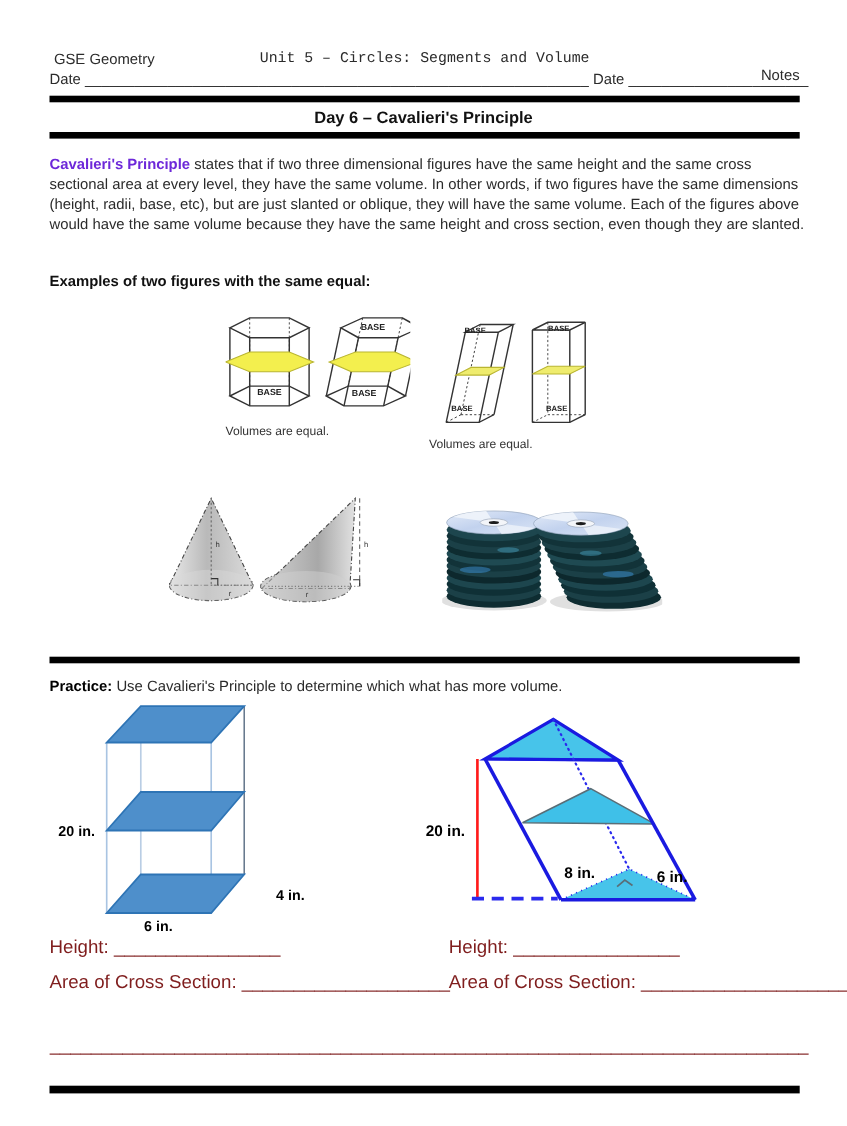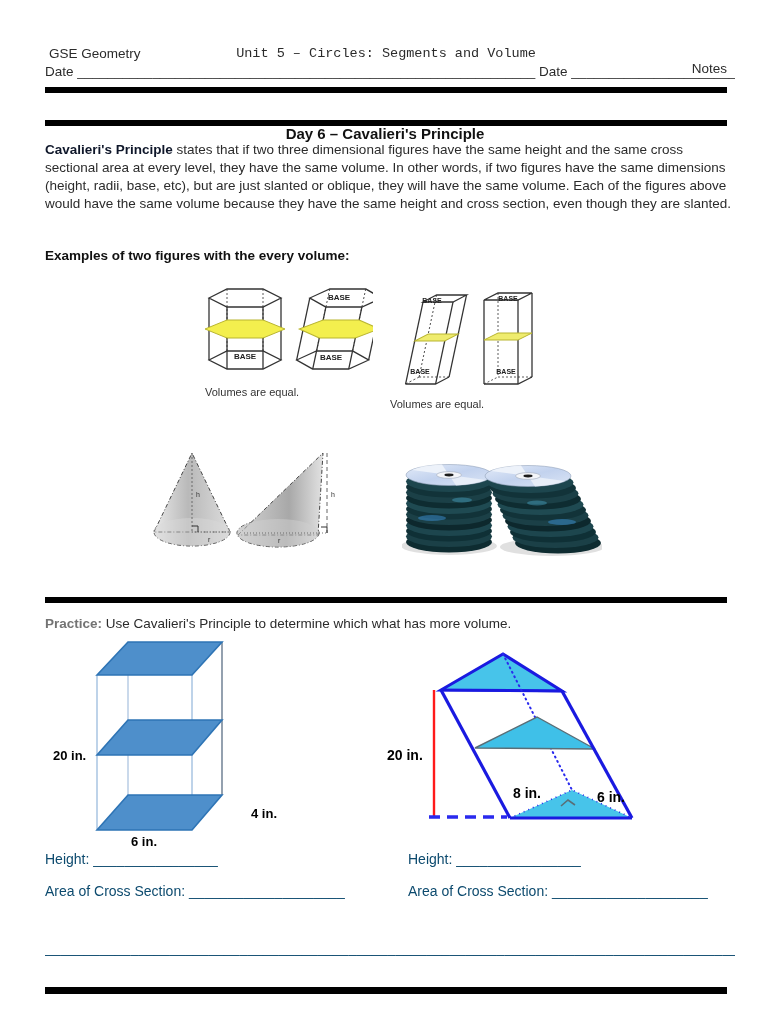--- a/index.html
+++ b/index.html
@@ -8,28 +8,28 @@
   .page {
     position:relative; width:770px; height:1024px; background:#fff;
     overflow:hidden; margin:0 auto;
   }
   .rule { position:absolute; left:45px; width:682px; height:6px; background:#000; }
   .hdr-line { position:absolute; left:45px; top:46px; width:682px; font-size:13.5px; color:#2b2b2b; }
   .hdr-left { position:absolute; left:4px; top:0; }
   .hdr-center { position:absolute; left:50%; top:0; transform:translateX(-50%); white-space:nowrap;font-family:Liberation Mono, monospace; }
   .hdr-right { position:absolute; right:0; top:15px; }
   .name-date { position:absolute; left:45px; top:64px; width:690px; font-size:13.5px; color:#2b2b2b; white-space:nowrap; overflow:hidden; }
-  .page-title { position:absolute; left:0; top:99px; width:770px; text-align:center; font-size:15px; font-weight:bold; color:#111;margin-top:26px; }
+  .page-title { position:absolute; left:0; top:99px; width:770px; text-align:center; font-size:15px; font-weight:bold; color:#111; }
   .intro { position:absolute; left:45px; top:141px; width:692px; font-size:13.5px; line-height:18px; color:#2b2b2b; }
-  .intro b { color:#0f172a; }
+  .intro b { color:#6d28d9; }
   .examples-heading { position:absolute; left:45px; top:248px; font-size:13.5px; font-weight:bold; color:#111; }
   .fig-caption { position:absolute; font-size:11px; color:#333; }
   .practice-line { position:absolute; left:45px; top:616px; font-size:13.5px; color:#2b2b2b; }
-  .practice-line b { color:#737373; }
-  .blank-row { position:absolute; font-size:14px; color:#0c4a6e; white-space:nowrap; }
+  .practice-line b { color:#000000; }
+  .blank-row { position:absolute; font-size:17px; color:#7f1d1d; white-space:nowrap; }
   .svg-fig { position:absolute; }
   svg text { font-family:"Liberation Sans", sans-serif; }
   .base-lbl { font-size:8px; font-weight:bold; fill:#222; }
   .dim-lbl  { font-size:13px; font-weight:bold; fill:#000; }
   .dim-lbl-lg { font-size:14px; font-weight:bold; fill:#000; }
   .tiny-lbl { font-size:7px; fill:#333; }
 </style>
 </head>
 <body>
 
@@ -48,21 +48,21 @@
   </div>
 
   <div class="rule" style="top:87px;"></div>
   <div class="page-title">Day 6 – Cavalieri's Principle</div>
   <div class="rule" style="top:120px;"></div>
 
   <div class="intro">
     <b>Cavalieri's Principle</b><span> states that if two three dimensional figures have the same height and the same cross sectional area at every level, they have the same volume.  In other words, if two figures have the same dimensions (height, radii, base, etc), but are just slanted or oblique, they will have the same volume.  Each of the figures above would have the same volume because they have the same height and cross section, even though they are slanted.</span>
   </div>
 
-  <div class="examples-heading">Examples of two figures with the every volume:</div>
+  <div class="examples-heading">Examples of two figures with the same equal:</div>
 
   <svg class="svg-fig" style="left:205px; top:283px;" width="168" height="98" viewBox="0 0 168 98">
 
     <g stroke="#333" stroke-width="1.3" fill="none">
       <polygon points="4,15 22,6 58,6 76,15 58,24 22,24"></polygon>
       <polygon points="4,77 22,68 58,68 76,77 58,86 22,86"></polygon>
       <line x1="4" y1="15" x2="4" y2="77"></line>
       <line x1="76" y1="15" x2="76" y2="77"></line>
       <line x1="22" y1="24" x2="22" y2="86"></line>
       <line x1="58" y1="24" x2="58" y2="86"></line>

